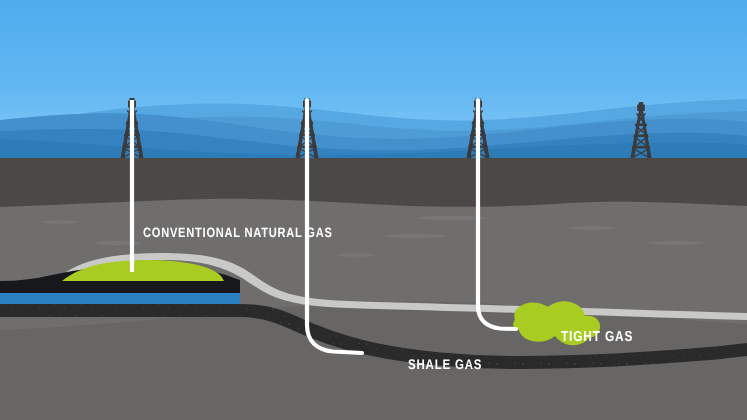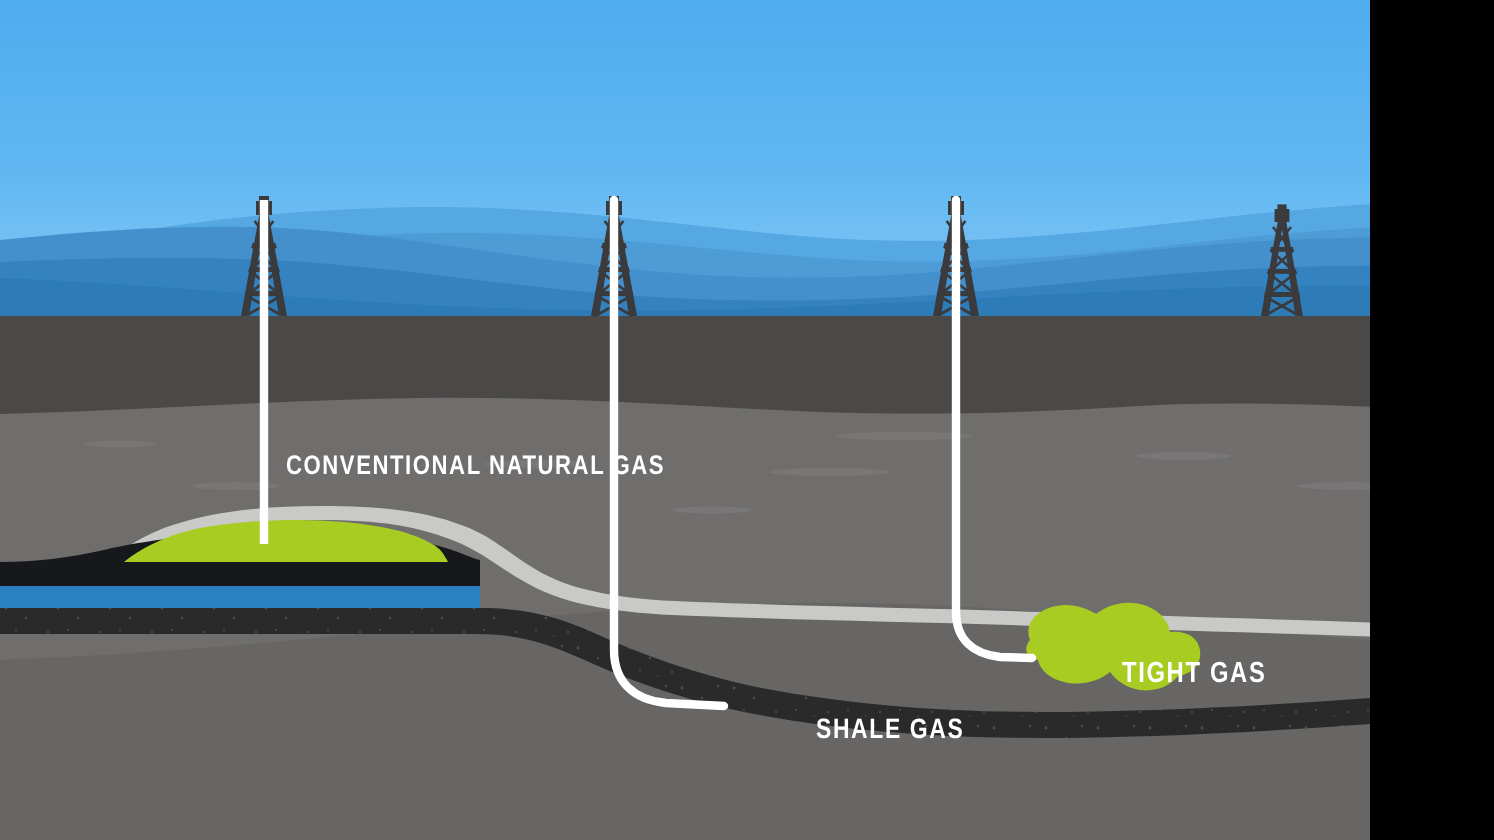--- a/index.html
+++ b/index.html
@@ -6,21 +6,21 @@
   html, body {
     margin: 0;
     padding: 0;
     background: #000;
   }
   body {
     font-family: "Liberation Sans", sans-serif;
   }
   #scene {
     position: relative;
-    width: 685px;
+    width: 747px;
     height: 420px;
     overflow: hidden;
     background: #58b0ef;
   }
   #scene svg.layer {
     position: absolute;
     top: 0;
     left: 0;
     width: 747px;
     height: 420px;

